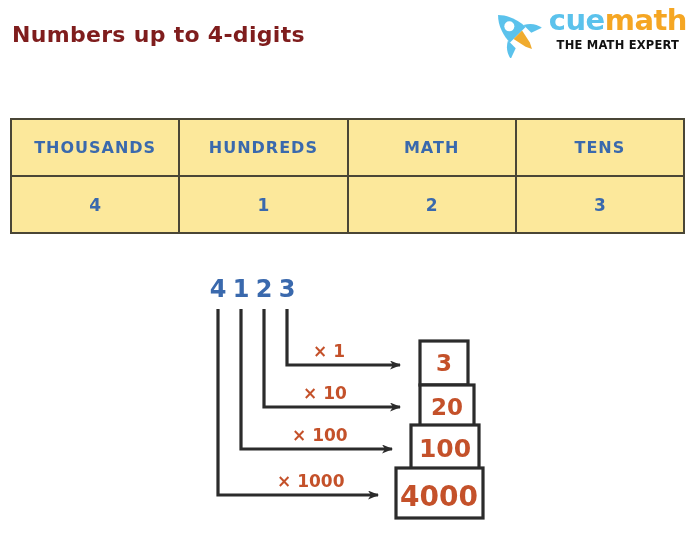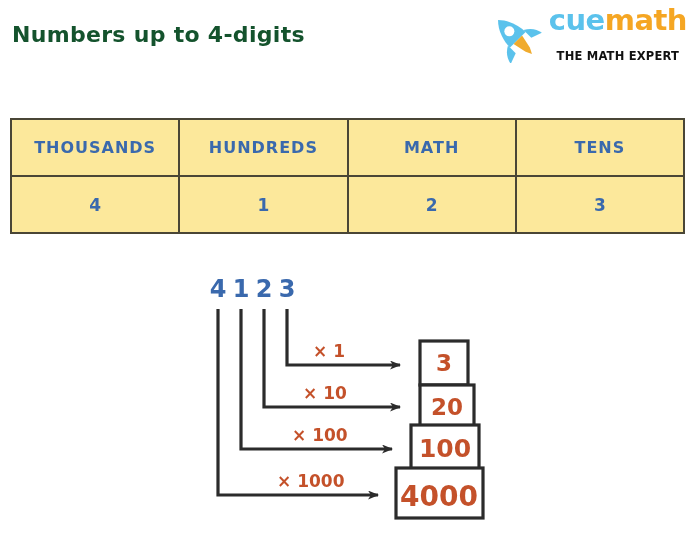--- a/index.html
+++ b/index.html
@@ -15,50 +15,50 @@
     overflow: hidden;
   }
 
   
   #page-title {
     position: absolute;
     left: 12px;
     top: 22px;
     font-size: 22px;
     font-weight: bold;
-    color: #14532d;
+    color: #7f1d1d;
     letter-spacing: 0.3px;
     white-space: nowrap;
   }
 
   #logo {
     position: absolute;
     right: 8px;
     top: 6px;
     display: flex;
-    align-items: flex-end;
+    align-items: flex-start;
     gap: 6px;
   }
   #logo .rocket { width: 56px; height: 52px; display: block; }
   #logo .wordmark { display: flex; flex-direction: column; align-items: stretch; }
   #logo .brand {
     font-size: 29px;
     font-weight: bold;
     line-height: 1;
     letter-spacing: -0.5px;
     white-space: nowrap;
   }
   #logo .brand .cue { color: #5bc2ec; }
   #logo .brand .math { color: #f5a623; }
   #logo .tagline {
     font-size: 11.5px;
     font-weight: bold;
     color: #111111;
     letter-spacing: 0.2px;
-    margin-top: 14px;
+    margin-top: 3px;
     text-align: center;
     white-space: nowrap;
   }
 
   
   #place-value-table {
     position: absolute;
     left: 10px;
     top: 118px;
     width: 675px;

